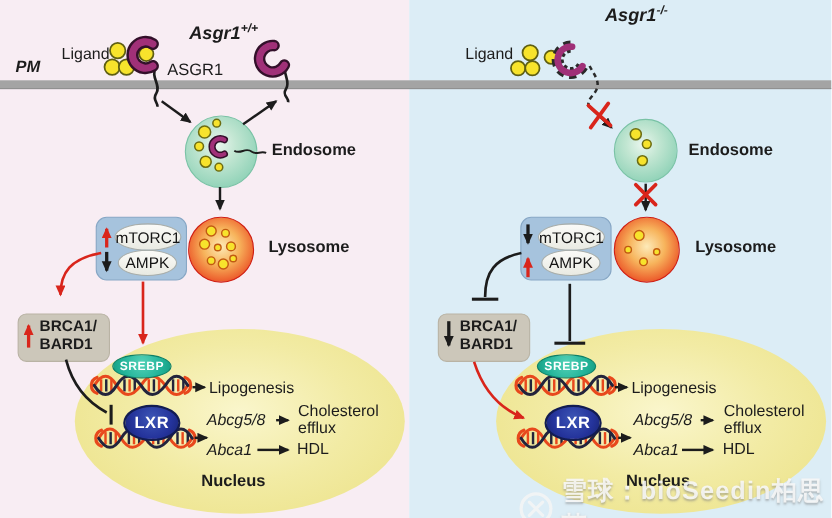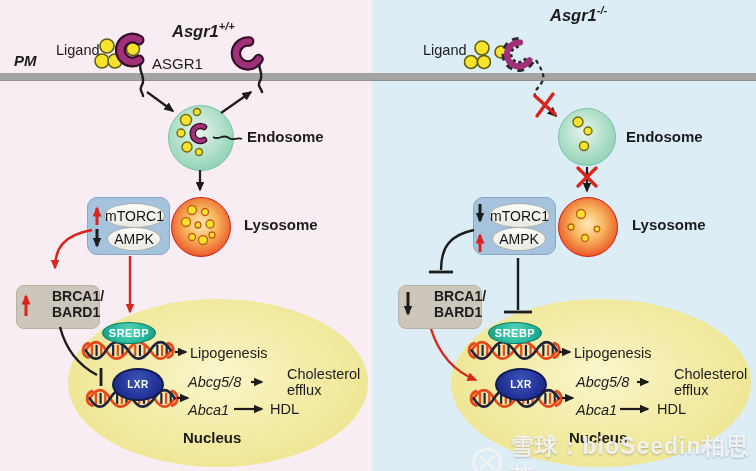--- a/index.html
+++ b/index.html
@@ -21,26 +21,26 @@
   .kchip{position:absolute;border-radius:50%;background:linear-gradient(#fbfbf8,#e9eae2);
          border:1.5px solid #a9aeaa;display:flex;align-items:center;justify-content:center;
          font-weight:normal;font-size:14px;color:#141414;z-index:2;}
   .bbox{position:absolute;width:82px;height:42px;background:#ccc7ba;border:1px solid #b9b3a4;
         border-radius:8px;z-index:1;}
   .chip{position:absolute;display:flex;align-items:center;justify-content:center;
         color:#fff;font-weight:bold;z-index:4;border-radius:50%;text-align:center;}
   .srebp{background:radial-gradient(circle at 50% 35%, #55d2b8 0%, #24b59a 60%, #149c82 100%);
          border:1.5px solid #0d8068;font-size:11px;letter-spacing:.5px;}
   .lxr{background:radial-gradient(circle at 50% 35%, #3c55b5 0%, #24339b 60%, #18246f 100%);
-       border:2px solid #121c52;font-size:10px;letter-spacing:.5px;}
+       border:2px solid #121c52;font-size:15px;letter-spacing:.5px;}
   .lbl{position:absolute;color:#1c1c1c;white-space:nowrap;z-index:5;font-size:14.5px;}
   .b{font-weight:bold}.i{font-style:italic}
   .title{font-size:16.5px;font-weight:bold;font-style:italic;}
   .title sup{font-size:11px;}
-  .twolines span{display:block;line-height:16px;margin-left:16px;}
+  .twolines span{display:block;line-height:16px;}
   #overlay{position:absolute;left:0;top:0;z-index:3;}
   #watermark{position:absolute;left:470px;top:431px;display:flex;align-items:center;z-index:6;}
   #wm-text{font-size:23px;font-weight:600;letter-spacing:1px;margin-left:6px;
            color:rgba(248,248,248,0.88);text-shadow:0 1px 2px rgba(130,130,130,0.55);}
 </style>
 </head>
 <body>
 
 <div id="canvas">
 

